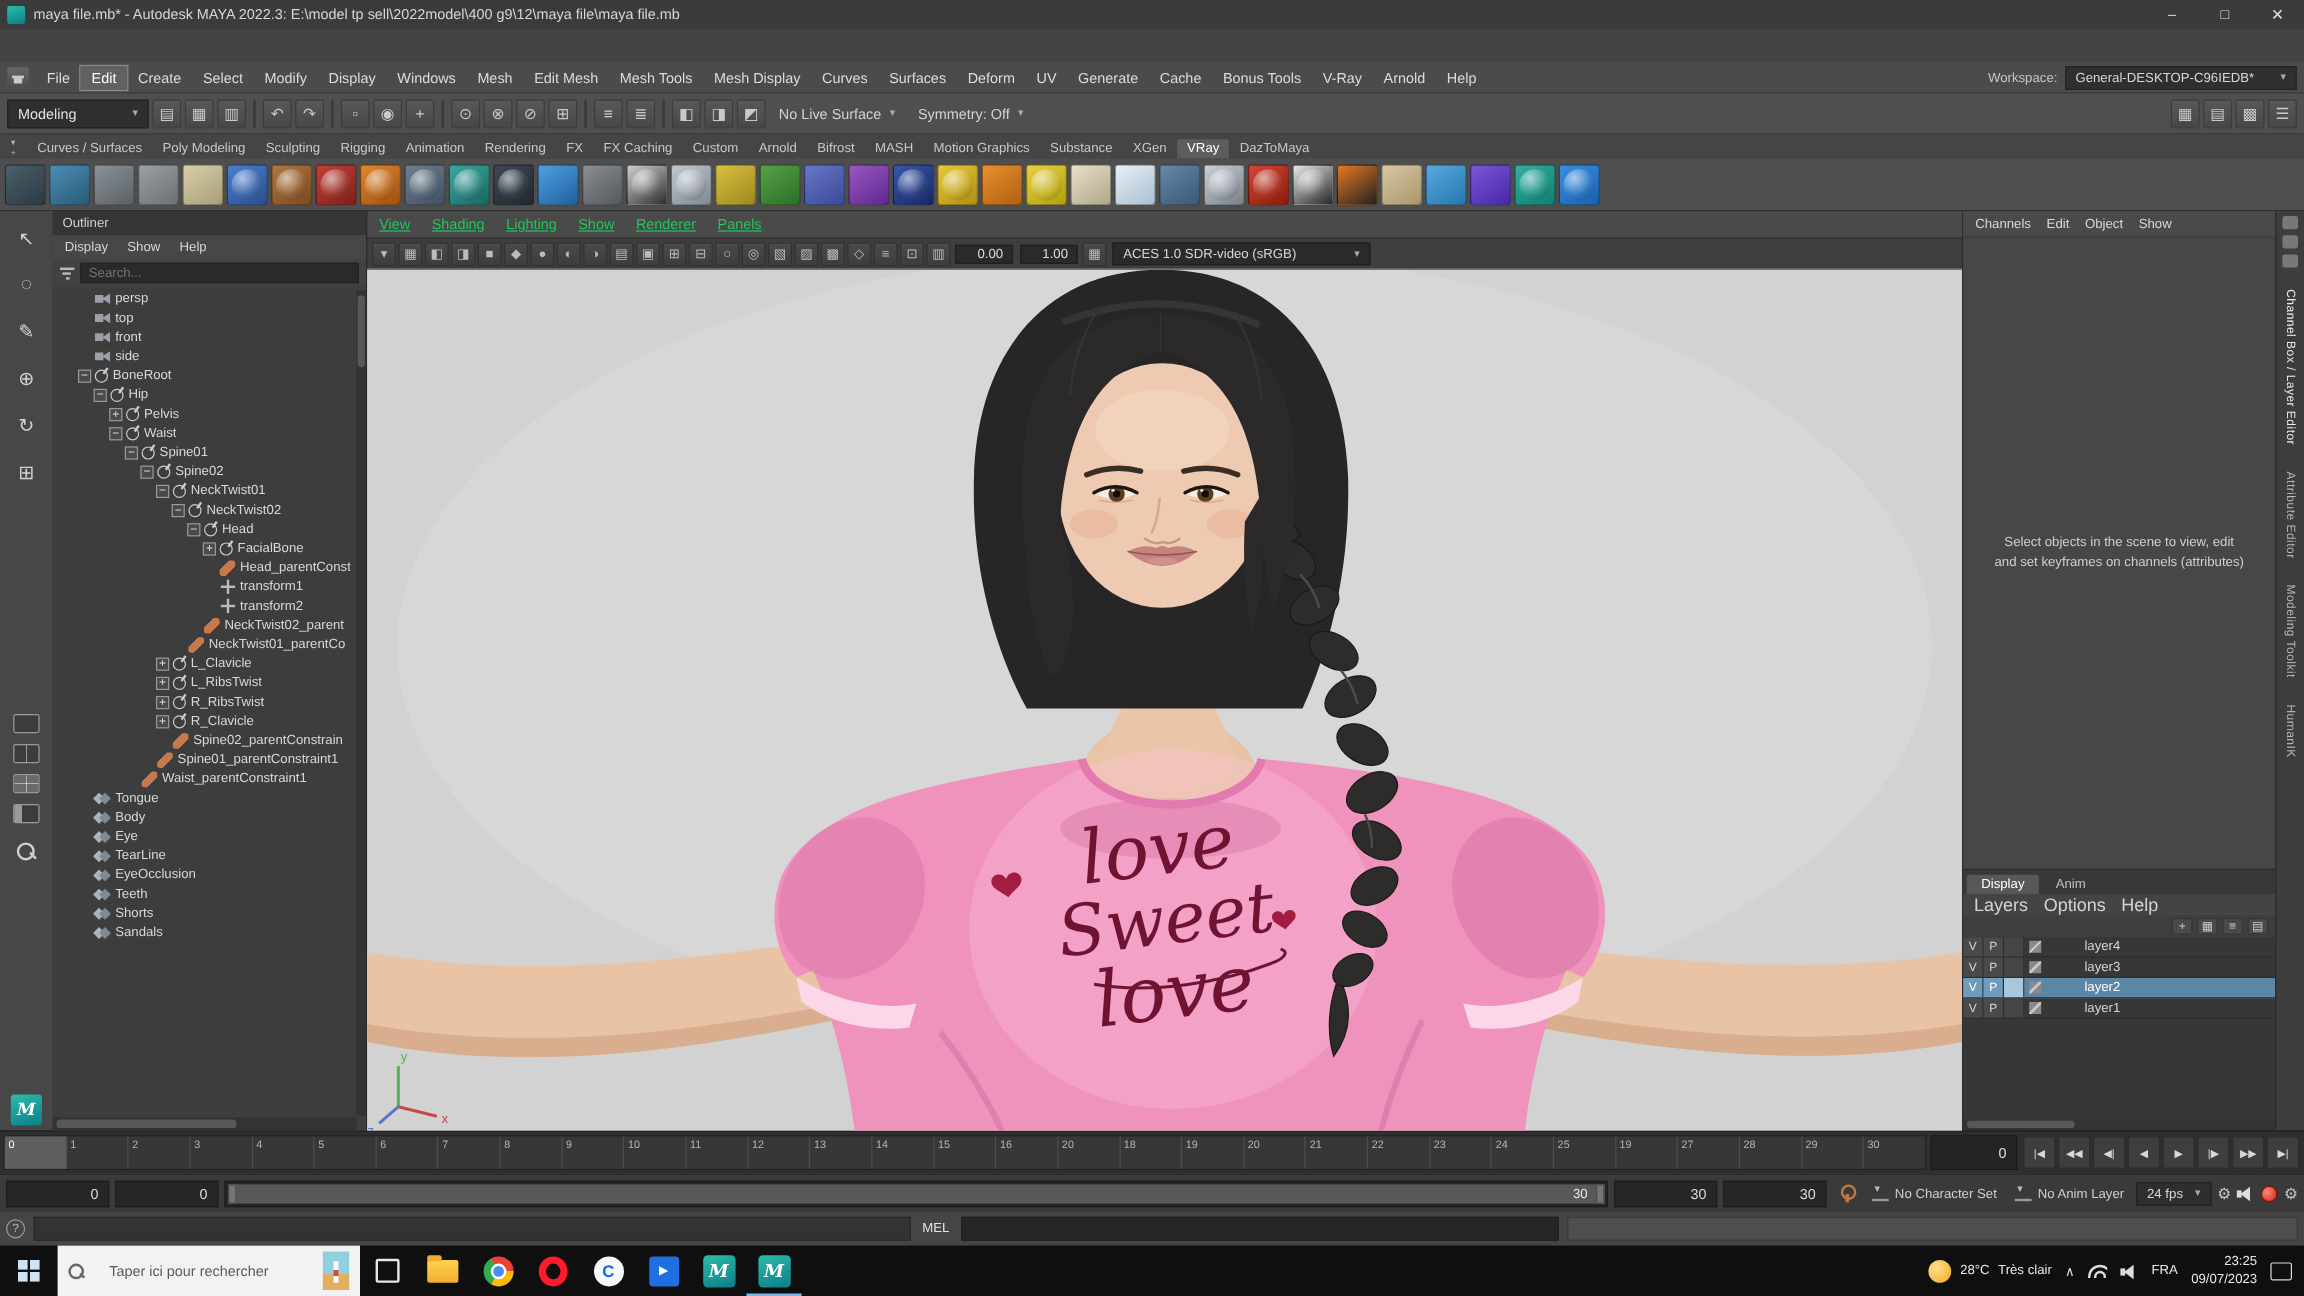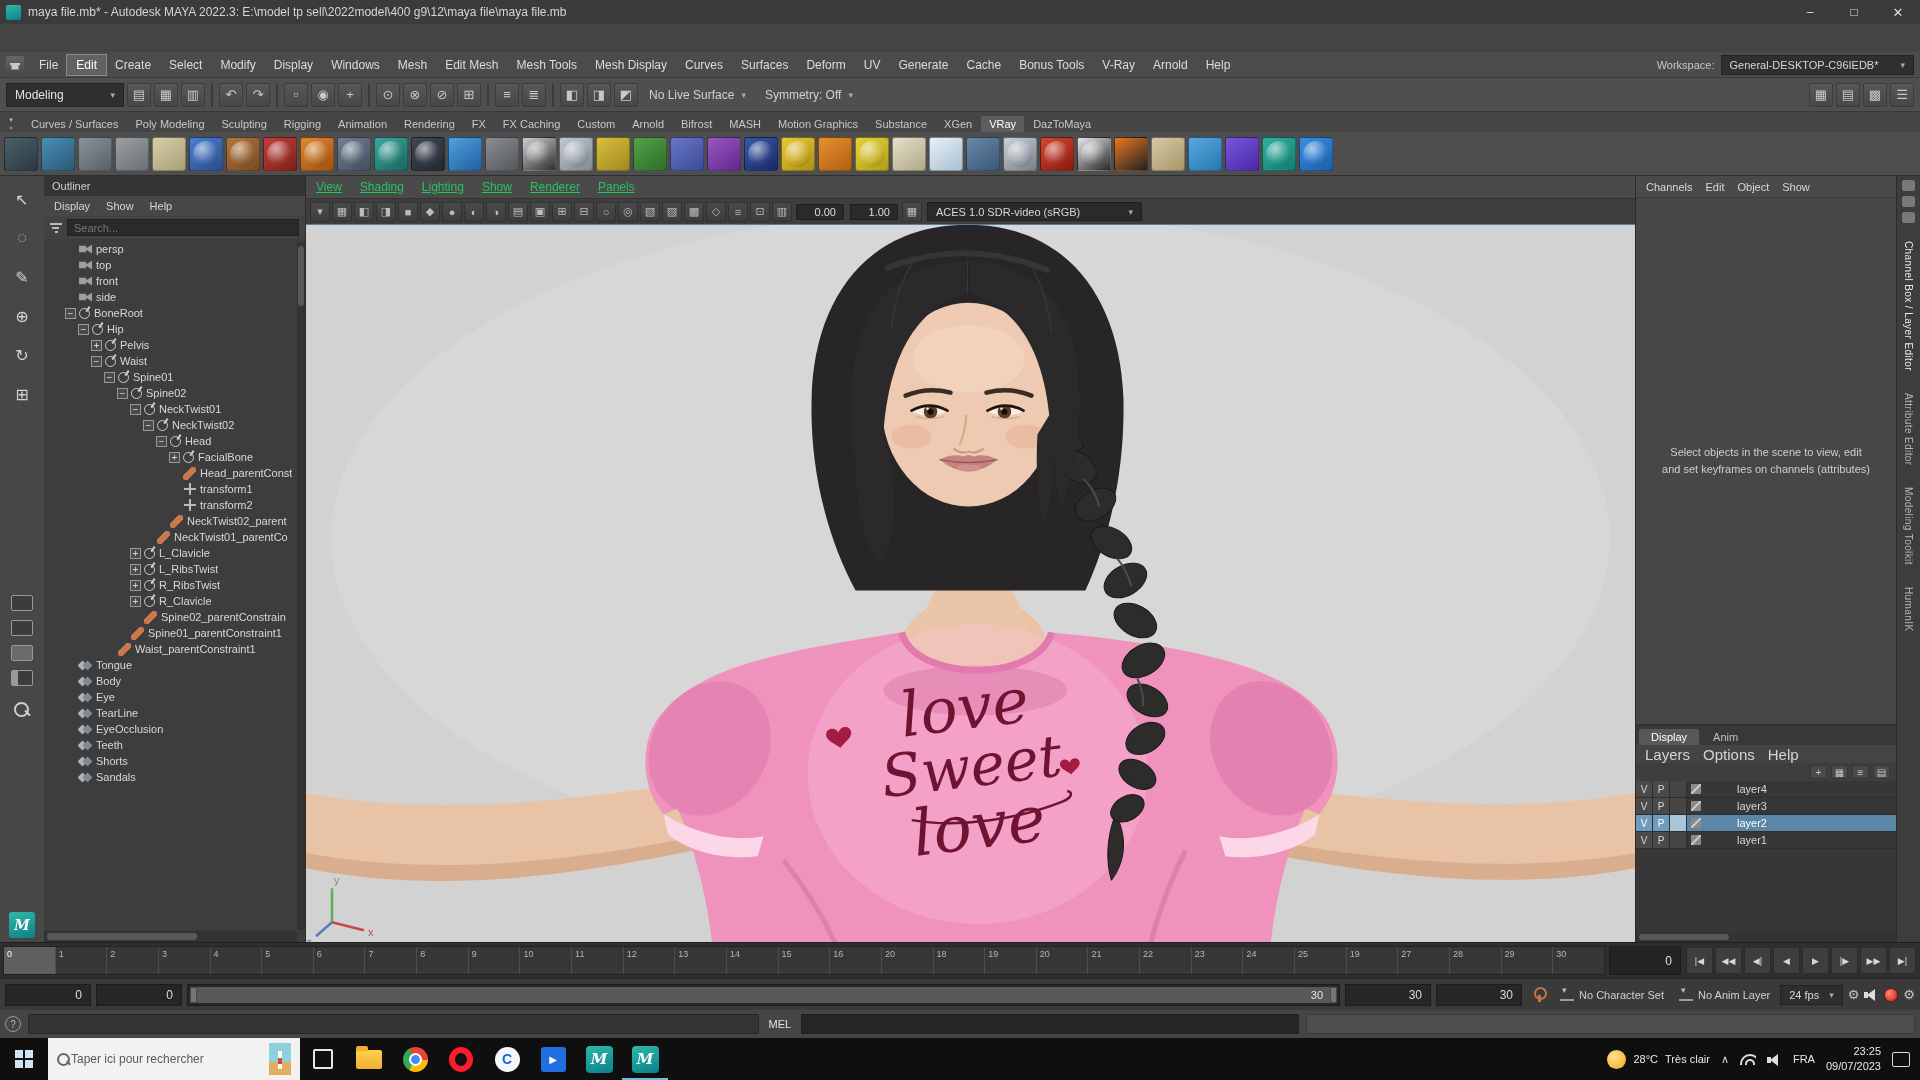--- a/index.html
+++ b/index.html
@@ -162,21 +162,21 @@
 .cmd-left{flex:6;height:20px;background:#333;border:1px solid #282828;}
 .mel{color:#e4e4e4;font-size:11px;padding:0 3px;}
 .cmd-input{flex:4;height:20px;background:#262626;border:1px solid #1e1e1e;color:#ddd;font-size:11px;padding:0 5px;outline:none;}
 .cmd-right{flex:5;height:20px;background:#4e4e4e;border:1px solid #3a3a3a;}
 
 
 .taskbar{height:42px;background:#0f0f0f;display:flex;align-items:stretch;color:#e8e8e8;flex:none;}
 .tb-start{width:48px;display:flex;align-items:center;justify-content:center;}
 .winlogo{display:grid;grid-template-columns:8px 8px;grid-template-rows:8px 8px;gap:1.5px;}
 .winlogo span{background:#cfe3f2;}
-.tb-search{width:252px;background:#f2f2f2;display:flex;align-items:center;gap:1px;padding:0 9px;color:#5a5a5a;font-size:12px;}
+.tb-search{width:252px;background:#f2f2f2;display:flex;align-items:center;gap:21px;padding:0 9px;color:#5a5a5a;font-size:12px;}
 .smag{width:13px;height:13px;position:relative;flex:none;}
 .smag::before{content:"";position:absolute;left:0;top:0;width:9px;height:9px;border:2px solid #666;border-radius:50%;}
 .smag::after{content:"";position:absolute;left:9px;top:9px;width:5px;height:2px;background:#666;transform:rotate(45deg);}
 .bing-img{margin-left:auto;width:22px;height:32px;background:linear-gradient(180deg,#8fd0de 0 58%,#e0b060 58% 100%);position:relative;flex:none;}
 .bing-img::after{content:"";position:absolute;left:9px;top:8px;width:4px;height:18px;background:linear-gradient(#fff 0 40%,#d04a3a 40% 70%,#fff 70%);}
 .tb-app{width:46px;display:flex;align-items:center;justify-content:center;position:relative;}
 .tb-app.active-app{background:rgba(255,255,255,.10);box-shadow:inset 0 -2px 0 #76b9e8;}
 .appico{display:flex;align-items:center;justify-content:center;}
 .ic-taskview{width:20px;height:20px;border:2px solid #e8e8e8;border-radius:2px;}
 .ic-folder{width:26px;height:19px;background:linear-gradient(#ffd24a,#f0ad34);border-radius:2px;position:relative;}

